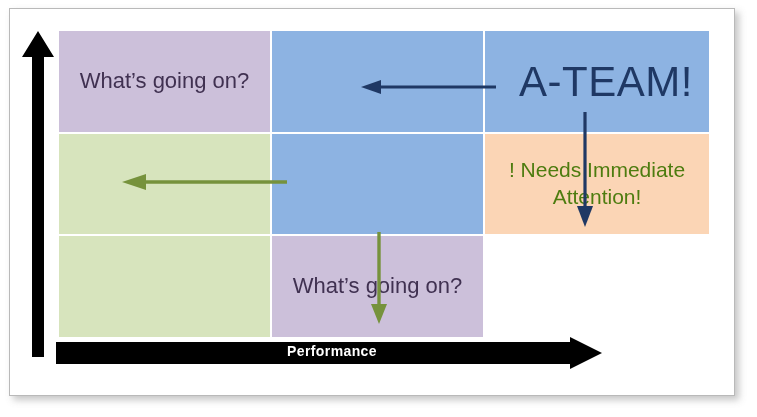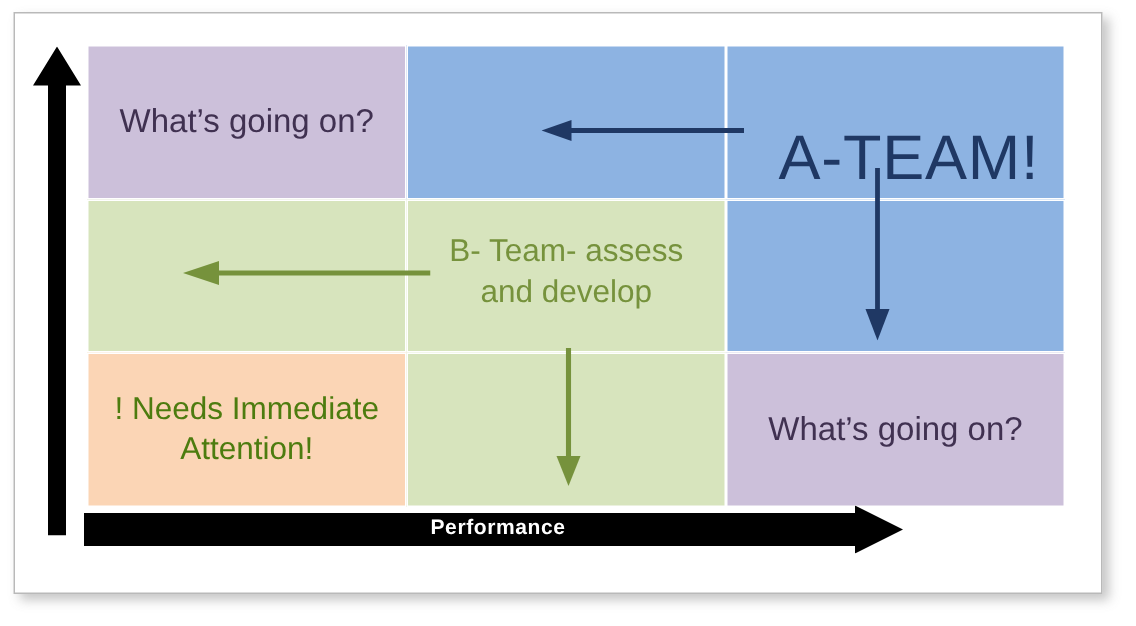--- a/index.html
+++ b/index.html
@@ -50,21 +50,21 @@
     position: relative;
     box-sizing: border-box;
     border: 1.5px solid #ffffff;
     display: flex;
     align-items: center;
     justify-content: center;
     text-align: center;
     overflow: hidden;
   }
   .cell.purple { background: #ccc0da; }
-  .cell.blue   { background: #8db3e2; align-items: flex-end; }
+  .cell.blue   { background: #8db3e2; }
   .cell.green  { background: #d7e4bd; }
   .cell.orange { background: #fbd5b5; }
 
   .cell-label {
     font-family: "Liberation Sans", sans-serif;
     line-height: 1.28;
     padding: 0 10px;
     white-space: pre-line;
   }
   .label-purple {
@@ -188,24 +188,20 @@
     </div>
 
     <div class="cell blue cell-ateam">
       <span class="cell-label label-ateam">A-TEAM!</span>
     </div>
 
     <div class="cell green">
       <span class="cell-label"></span>
     </div>
 
-    <div class="cell green cell-bteam">
-      <span class="cell-label label-green">B- Team- assess
-and develop</span>
-    </div>
 
     <div class="cell blue">
       <span class="cell-label"></span>
     </div>
 
     <div class="cell orange">
       <span class="cell-label label-orange">! Needs Immediate
 Attention!</span>
     </div>
 

